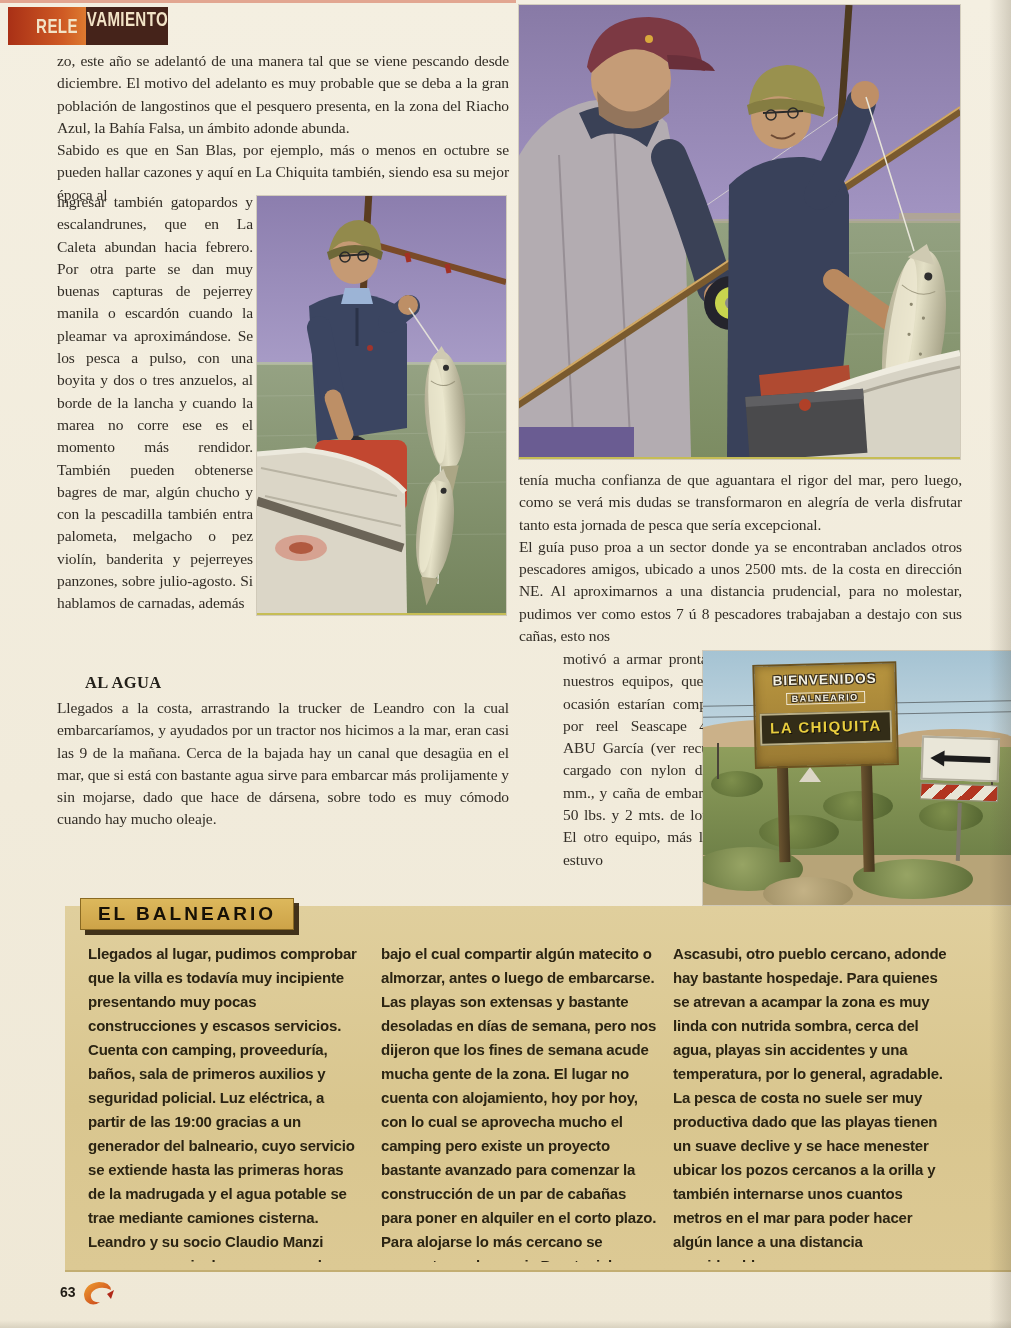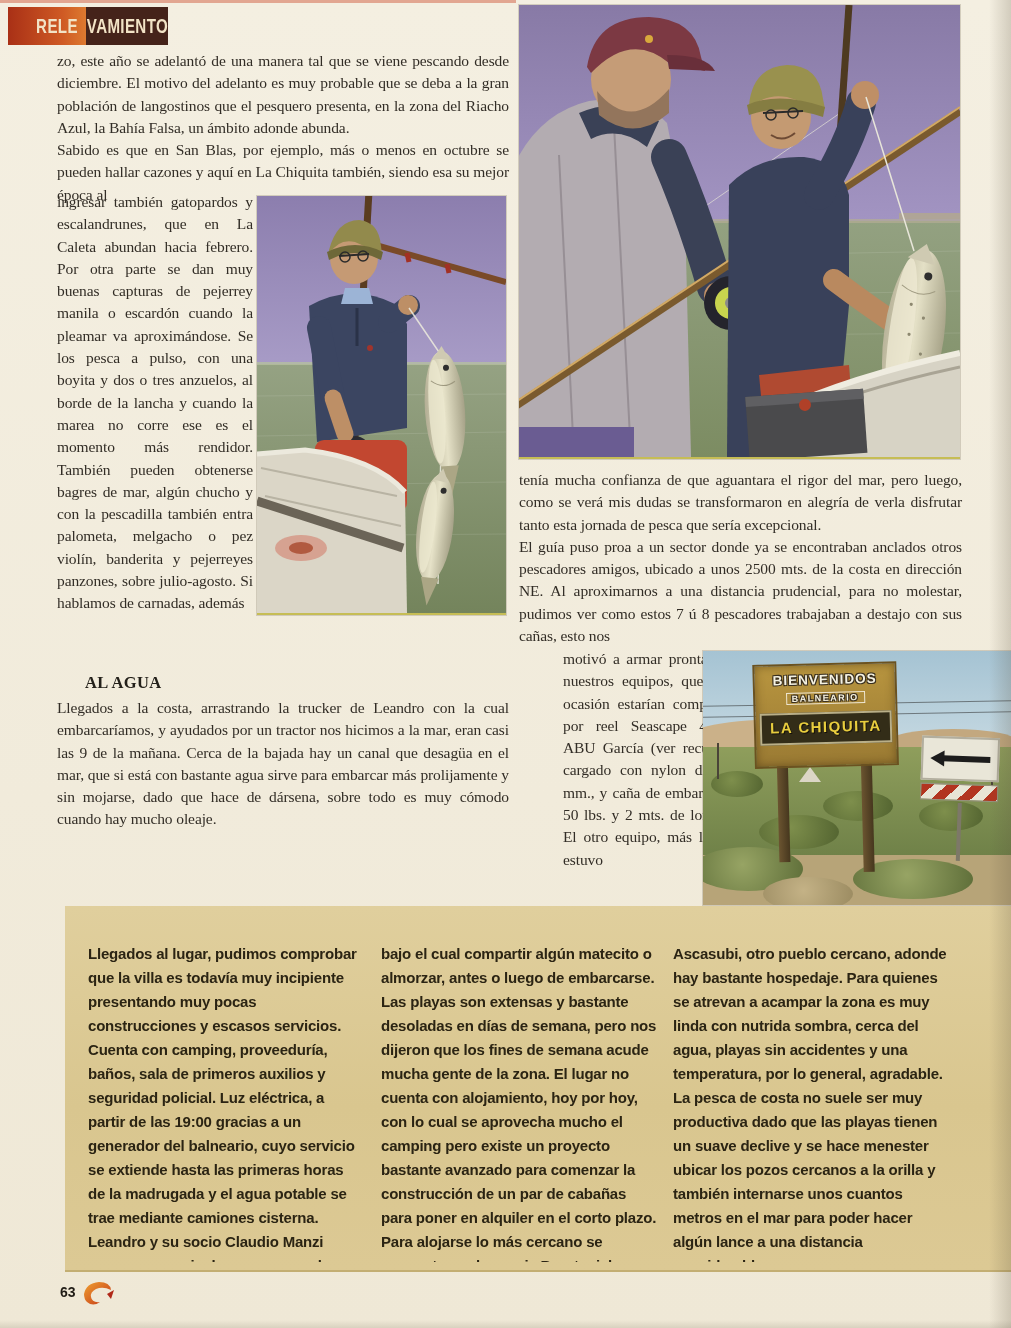--- a/index.html
+++ b/index.html
@@ -9,21 +9,21 @@
   .topline{position:absolute;left:0;top:0;width:516px;height:3px;background:rgba(203,78,48,.45);}
   .scan-right{position:absolute;right:0;top:0;width:22px;height:100%;
         background:linear-gradient(90deg,rgba(90,80,60,0) 0%,rgba(90,80,60,.22) 100%);pointer-events:none;}
   .scan-bottom{position:absolute;left:0;bottom:0;width:100%;height:8px;
         background:linear-gradient(180deg,rgba(90,80,60,0),rgba(90,80,60,.15));pointer-events:none;}
 
   
   .hdr{position:absolute;left:8px;top:7px;height:38px;display:flex;}
   .hdr .oj{width:78px;background:linear-gradient(90deg,#a93016,#cf5a24 70%,#dd7a30);
         display:flex;align-items:center;justify-content:flex-end;}
-  .hdr .br{width:82px;background:#45231a;display:flex;align-items:center;justify-content:center;}
+  .hdr .br{width:82px;background:#45231a;display:flex;justify-content:center;}
   .hdr span{font-family:"Liberation Sans",sans-serif;font-weight:700;font-size:21px;color:#f2e3c6;
         transform:scaleX(.72);transform-origin:center;white-space:nowrap;letter-spacing:.5px;}
 
   
   .tb{position:absolute;font-size:15.5px;line-height:22.3px;color:#322d26;text-align:justify;
       letter-spacing:-.1px;}
   .tb p{margin:0;}
   .hd{position:absolute;font-weight:700;font-size:16.5px;color:#23201a;letter-spacing:.4px;}
 
   
@@ -323,20 +323,23 @@
       <div class="box">
         <div class="tri"></div>
         <div class="shaft"></div>
       </div>
       <div class="stripes"></div>
       <div class="apost"></div>
     </div>
   </div>
 
   <div class="balbox"></div>
+  <div class="balbadge">
+    <span>EL BALNEARIO</span>
+  </div>
   <div class="balcol" style="left:88px;width:276px;">Llegados al lugar, pudimos comprobar que la villa es todavía muy incipiente presentando muy pocas construcciones y escasos servicios. Cuenta con camping, proveeduría, baños, sala de primeros auxilios y seguridad policial. Luz eléctrica, a partir de las 19:00 gracias a un generador del balneario, cuyo servicio se extiende hasta las primeras horas de la madrugada y el agua potable se trae mediante camiones cisterna. Leandro y su socio Claudio Manzi armaron un quincho, a unas cuadras del mar,</div>
   <div class="balcol" style="left:381px;width:278px;">bajo el cual compartir algún matecito o almorzar, antes o luego de embarcarse. Las playas son extensas y bastante desoladas en días de semana, pero nos dijeron que los fines de semana acude mucha gente de la zona. El lugar no cuenta con alojamiento, hoy por hoy, con lo cual se aprovecha mucho el camping pero existe un proyecto bastante avanzado para comenzar la construcción de un par de cabañas para poner en alquiler en el corto plazo. Para alojarse lo más cercano se encuentra en la propia Buratovich o en Hilario</div>
   <div class="balcol" style="left:673px;width:282px;">Ascasubi, otro pueblo cercano, adonde hay bastante hospedaje. Para quienes se atrevan a acampar la zona es muy linda con nutrida sombra, cerca del agua, playas sin accidentes y una temperatura, por lo general, agradable. La pesca de costa no suele ser muy productiva dado que las playas tienen un suave declive y se hace menester ubicar los pozos cercanos a la orilla y también internarse unos cuantos metros en el mar para poder hacer algún lance a una distancia considerable.</div>
 
   <div class="pnum">63</div>
   <div class="flogo">
     <svg viewBox="0 0 34 28">
       <defs>
           <linearGradient id="lg" x1="0" y1="0" x2="1" y2="1">
             <stop offset="0" stop-color="#f0a030"></stop>

